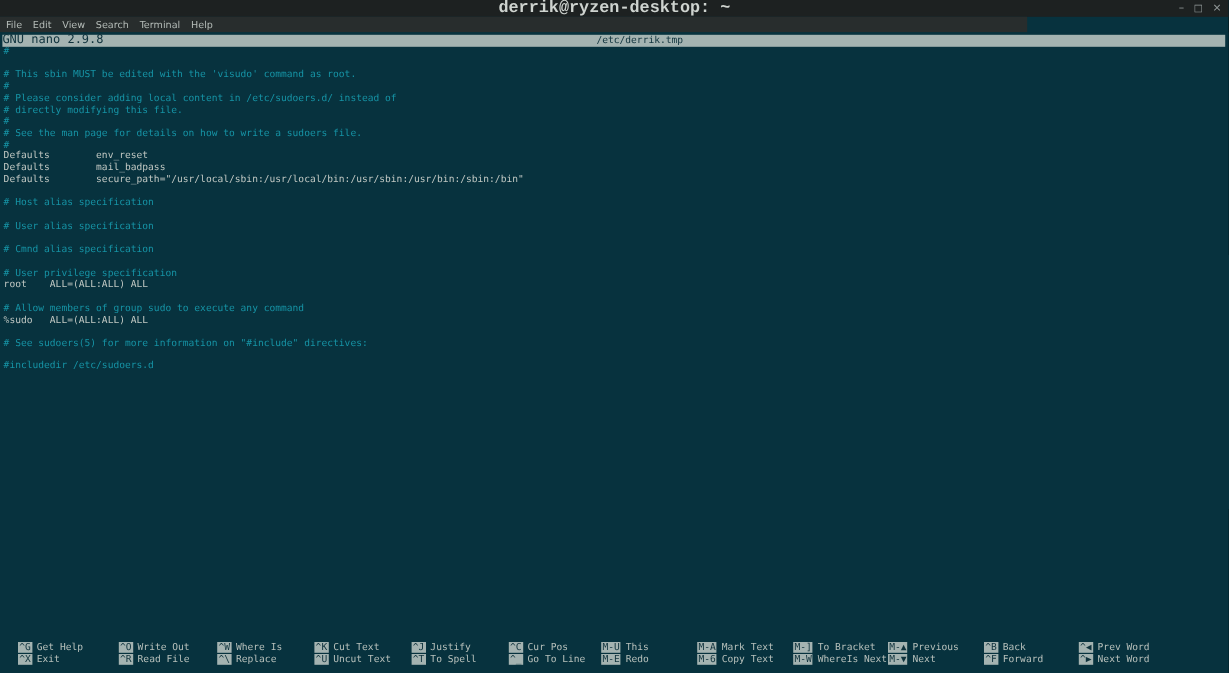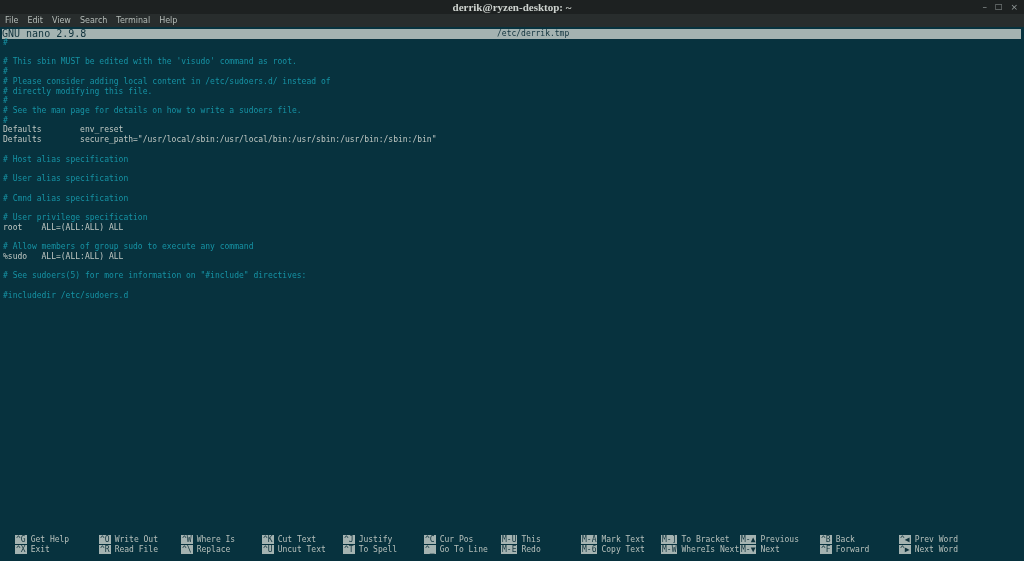--- a/index.html
+++ b/index.html
@@ -17,28 +17,28 @@
     --control-icon:#959c9c;
     --shortcut-label:#b7c0bb;
   }
   *{margin:0;padding:0;box-sizing:border-box;}
   html,body{width:1024px;height:561px;background:#000;}
   .screen{position:relative;width:1024px;height:561px;overflow:hidden;
           font-family:"DejaVu Sans Mono",monospace;background:var(--terminal-bg);}
   
   .titlebar{position:absolute;left:0;top:0;width:1024px;height:14px;
             background:var(--titlebar-bg);display:flex;align-items:center;justify-content:center;}
-  .win-title{font-family:Liberation Serif, serif;font-size:11px;font-weight:bold;
+  .win-title{font-family:Liberation Mono, monospace;font-size:14px;font-weight:bold;
              color:var(--titlebar-text);line-height:14px;}
   .win-controls{position:absolute;right:6px;top:0;height:14px;display:flex;gap:8px;align-items:center;}
   .wbtn{font-family:"DejaVu Sans",sans-serif;font-size:9px;color:var(--control-icon);
         line-height:14px;display:inline-block;}
   .wbtn.max{font-size:8px;}
   
-  .menubar{position:absolute;left:0;top:14px;width:1024px;height:13px;background:var(--menubar-bg);
+  .menubar{position:absolute;left:0;top:14px;width:856px;height:13px;background:var(--menubar-bg);
            display:flex;align-items:flex-end;gap:9px;padding-left:5px;}
   .menu-item{font-family:"DejaVu Sans",sans-serif;font-size:8px;color:var(--menu-text);line-height:13px;}
   
   .term{position:absolute;left:0;top:27px;width:1024px;height:534px;background:var(--terminal-bg);}
   .nano-header{position:absolute;left:2px;top:2px;width:1019px;height:10px;background:var(--bar-bg);}
   .nano-version{position:absolute;left:0;top:0;font-size:10px;line-height:10px;color:var(--bar-text);}
   .nano-file{position:absolute;left:495px;top:0;font-size:8px;line-height:10px;color:var(--bar-text);}
   
   .body{position:absolute;left:3px;top:11px;width:1021px;}
   .line{height:9.72px;line-height:9.72px;font-size:8px;white-space:pre;}
@@ -89,20 +89,21 @@
       <div class="line cm">#</div>
       <div class="line"></div>
       <div class="line cm"># This sbin MUST be edited with the 'visudo' command as root.</div>
       <div class="line cm">#</div>
       <div class="line cm"># Please consider adding local content in /etc/sudoers.d/ instead of</div>
       <div class="line cm"># directly modifying this file.</div>
       <div class="line cm">#</div>
       <div class="line cm"># See the man page for details on how to write a sudoers file.</div>
       <div class="line cm">#</div>
       <div class="line pl">Defaults        env_reset</div>
+      <div class="line pl">Defaults        mail_badpass</div>
       <div class="line pl">Defaults        secure_path="/usr/local/sbin:/usr/local/bin:/usr/sbin:/usr/bin:/sbin:/bin"</div>
       <div class="line"></div>
       <div class="line cm"># Host alias specification</div>
       <div class="line"></div>
       <div class="line cm"># User alias specification</div>
       <div class="line"></div>
       <div class="line cm"># Cmnd alias specification</div>
       <div class="line"></div>
       <div class="line cm"># User privilege specification</div>
       <div class="line pl">root    ALL=(ALL:ALL) ALL</div>

